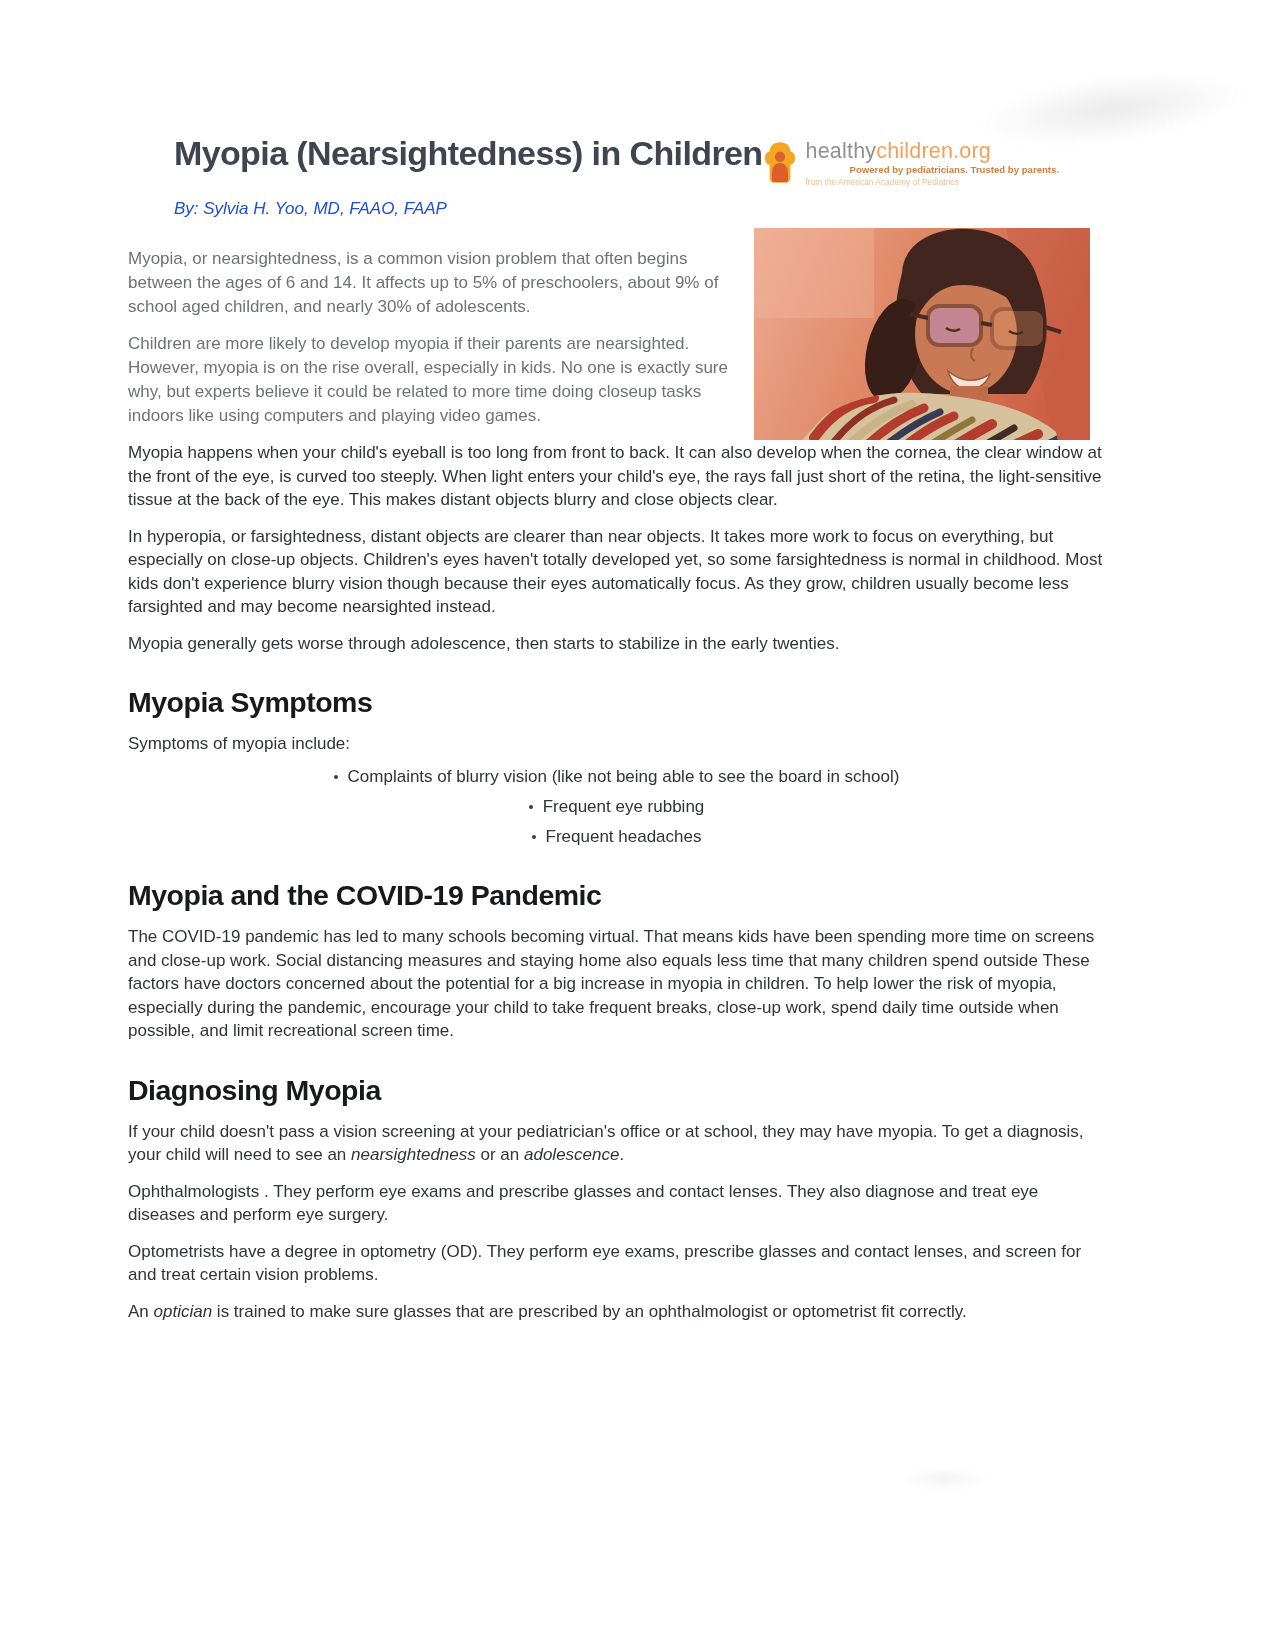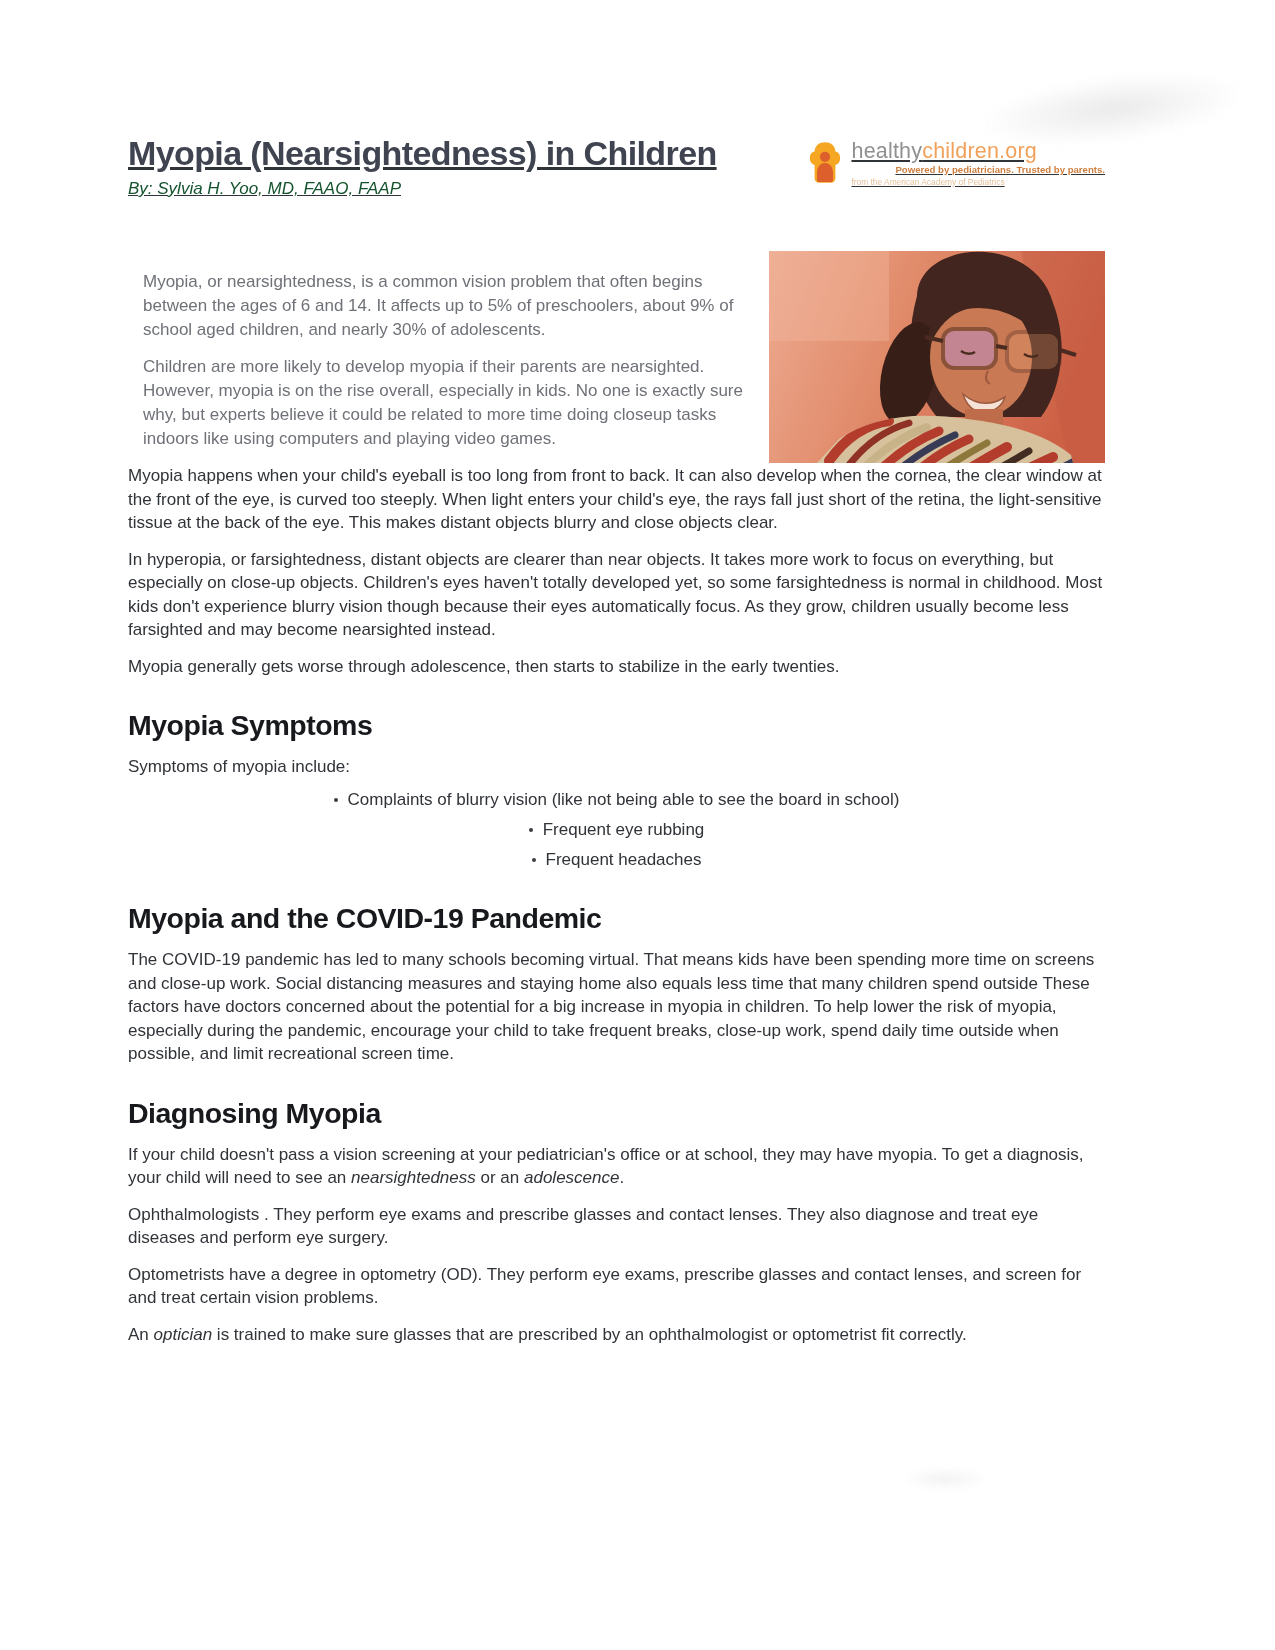--- a/index.html
+++ b/index.html
@@ -18,35 +18,35 @@
     filter:blur(4px); transform:rotate(-7deg); pointer-events:none;
   }
   .scan-smudge-br {
     position:absolute; top:1468px; left:900px; width:90px; height:22px;
     background:radial-gradient(ellipse at center, rgba(125,125,130,0.10), rgba(125,125,130,0) 70%);
     filter:blur(3px); pointer-events:none;
   }
   .page {
     position:absolute; left:128px; top:134px; width:977px;
   }
-  .header-row { display:flex; justify-content:space-between; align-items:flex-start;text-decoration:underline; }
+  .header-row { display:flex; justify-content:center; align-items:flex-start; }
   .page-title {
     margin:0; font-size:34px; font-weight:700; color:#3F4450; letter-spacing:-0.6px;
   }
-  .byline { margin-top:6px; font-style:italic; font-size:17px; color:#14532d; }
+  .byline { margin-top:26px; font-style:italic; font-size:17px; color:#1d4ed8; }
 
   .logo-block { display:flex; gap:9px; align-items:flex-start; margin-top:6px; flex:none; }
   .logo-icon { flex:none; }
   .brand { font-size:21.5px; line-height:22px; letter-spacing:0.2px; white-space:nowrap; }
   .brand-gray { color:#8F9092; }
   .brand-orange { color:#F1A159; }
   .tagline { font-size:9.6px; font-weight:700; color:#CE7E3E; margin-top:2px; white-space:nowrap;padding-left:44px; }
   .subtagline { font-size:8.4px; color:#E6C09A; margin-top:2px; white-space:nowrap; }
 
-  .intro-row { display:flex; margin-top:71px;justify-content:flex-end; }
+  .intro-row { display:flex; margin-top:28px; }
   .intro-col { width:604px; color:#6E7177; font-size:17px; line-height:24px; }
   .intro-col p { margin:0 0 13px 0; }
   .photo-frame { width:336px; height:212px; margin-left:22px; margin-top:-19px; flex:none; }
   .photo-frame svg { display:block; }
 
   .h-slate {
     font-size:27px; font-weight:700; color:#6C7789;
     margin:8px 0 13px 0; letter-spacing:-0.3px;
   }
   .h-black {

